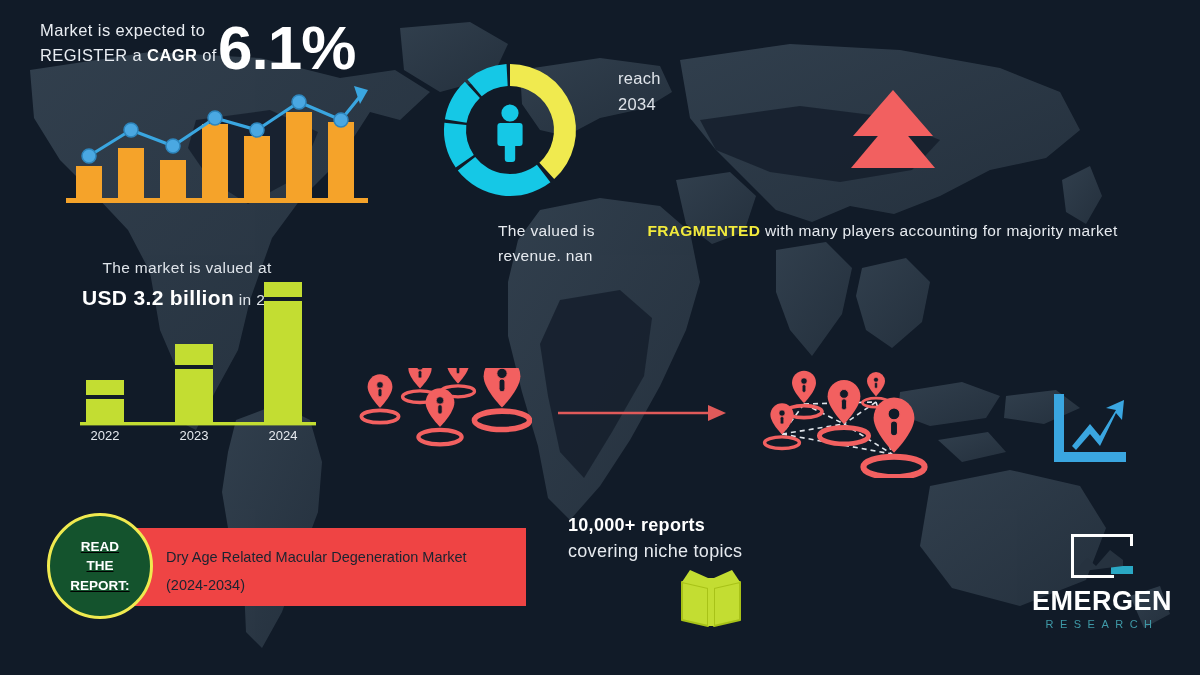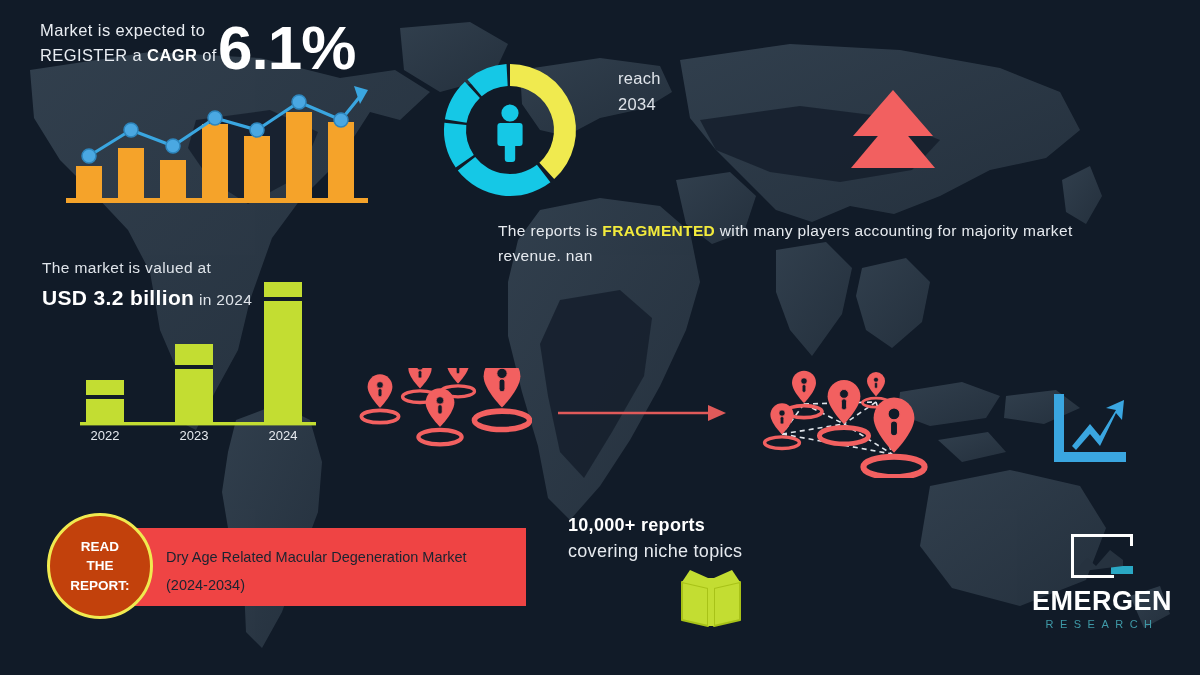--- a/index.html
+++ b/index.html
@@ -71,30 +71,31 @@
 
   
   #fragmented-text {
     left: 498px; top: 218px;
     width: 628px;
     color: #e6eaef;
     font-size: 15.5px;
     line-height: 1.62;
     letter-spacing: 0.35px;
   }
-  #fragmented-text .hl { color: #f2ea3c; font-weight: bold; }
+  #fragmented-text .hl { color: #f2ea3c; font-weight: bold; margin-left: 48px; }
 
   
   #valuation-text {
-    left: 42px; top: 256px;
+    left: 52px; top: 256px;
     width: 270px;
     color: #dfe4ea;
     font-size: 15.5px;
     line-height: 1.6;
     letter-spacing: 0.35px;
+    text-align: center;
   }
   #valuation-text .big {
     color: #ffffff;
     font-size: 21px;
     font-weight: bold;
   }
   #year-chart { left: 72px; top: 272px; }
 
   
   #pins-left { left: 352px; top: 368px; }
@@ -114,26 +115,27 @@
     position: absolute;
     left: 38px; top: 16px;
     color: #1b2330;
     font-size: 14.5px;
     line-height: 1.9;
   }
   #report-circle {
     left: 47px; top: 513px;
     width: 106px; height: 106px;
     border-radius: 50%;
-    background: #c2410c;
+    background: #14532d;
     border: 3px solid #f0ea4f;
     box-sizing: border-box;
     display: flex;
     align-items: center;
     justify-content: center;
+    text-decoration: underline;
   }
   #report-circle-label {
     color: #ffffff;
     font-size: 13.5px;
     font-weight: bold;
     text-align: center;
     line-height: 1.45;
   }
 
   
@@ -268,21 +270,21 @@
   <div class="abs" id="forecast-text">
     <div>reach</div>
     <div>2034</div>
   </div>
 
   <svg class="abs" id="triangles" width="96" height="82" viewBox="0 0 96 82">
     <path d="M48 2 L88 48 L8 48 Z" fill="#f26060"></path>
     <path d="M48 30 L90 80 L6 80 Z" fill="#f26060"></path>
   </svg>
 
-  <div class="abs" id="fragmented-text"><span>The reports is </span><span class="hl">FRAGMENTED</span><span> with many players accounting for majority market revenue. nan</span></div>
+  <div class="abs" id="fragmented-text"><span>The valued is </span><span class="hl">FRAGMENTED</span><span> with many players accounting for majority market revenue. nan</span></div>
 
   <div class="abs" id="valuation-text">
     <div>The market is valued  at</div>
     <div><span class="big">USD 3.2 billion</span><span> in 2024</span></div>
   </div>
 
   <svg class="abs" id="year-chart" width="250" height="175" viewBox="0 0 250 175">
 
     <g>
       <rect x="14" y="108" width="38" height="42" fill="#c3dd32"></rect>

